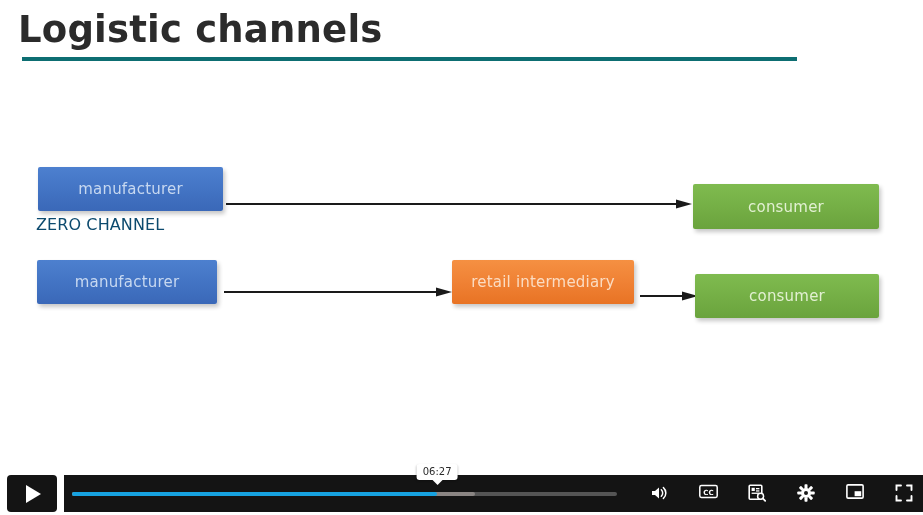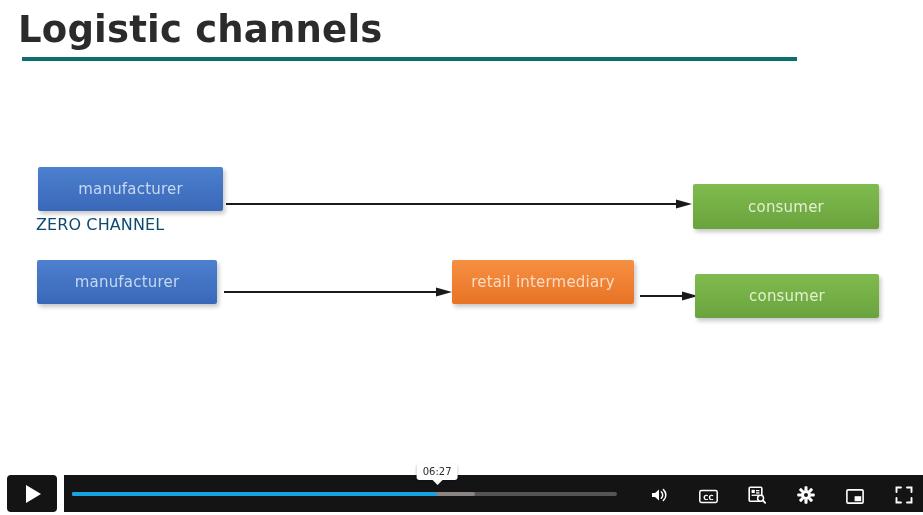--- a/index.html
+++ b/index.html
@@ -226,21 +226,21 @@
     align-items: center;
     gap: 9px;
     padding: 0 9px 0 4px;
     height: 37px;
     flex: none;
   }
   .ctrl {
     width: 20px;
     height: 20px;
     display: flex;
-    align-items: flex-end;
+    align-items: flex-start;
     justify-content: center;
     cursor: pointer;
     color: #fca5a5;
     margin-left: 20px;
   }
   .ctrl svg { display: block; }
 </style>
 </head>
 <body>
 

